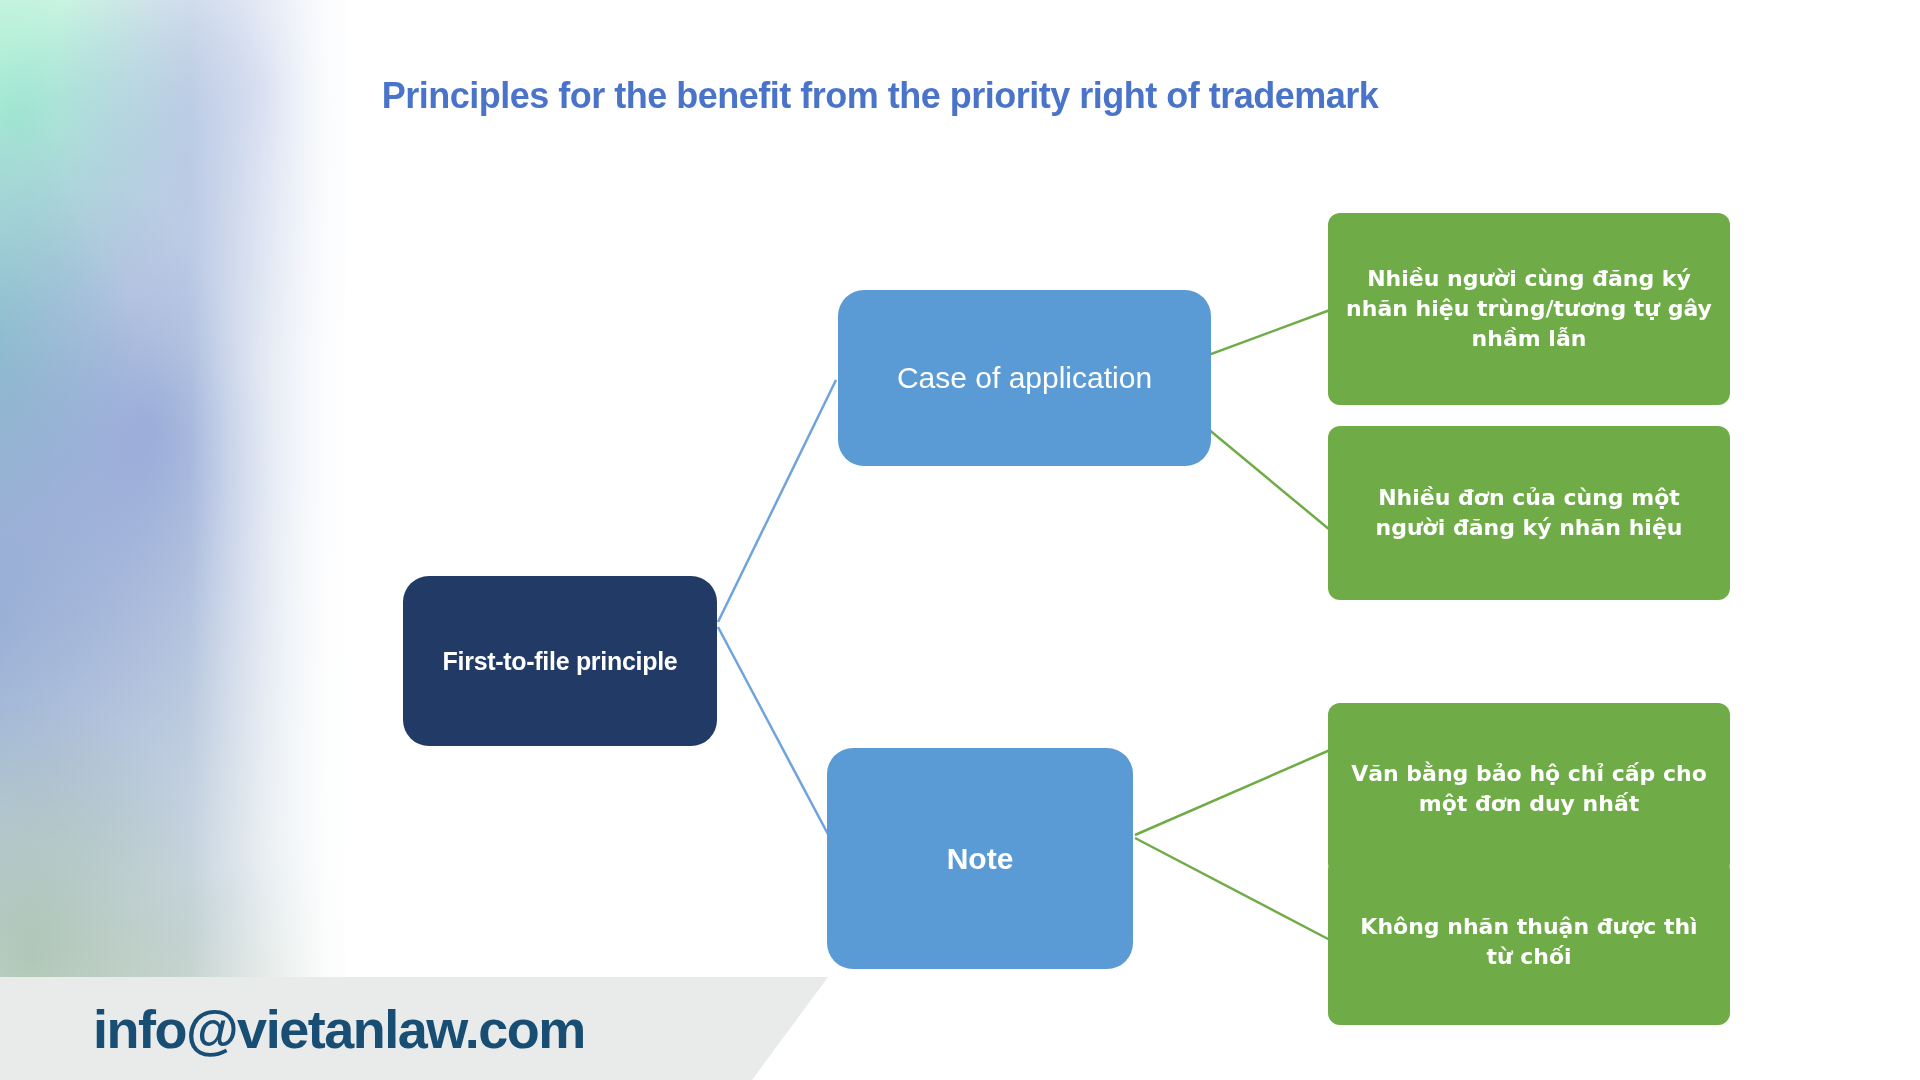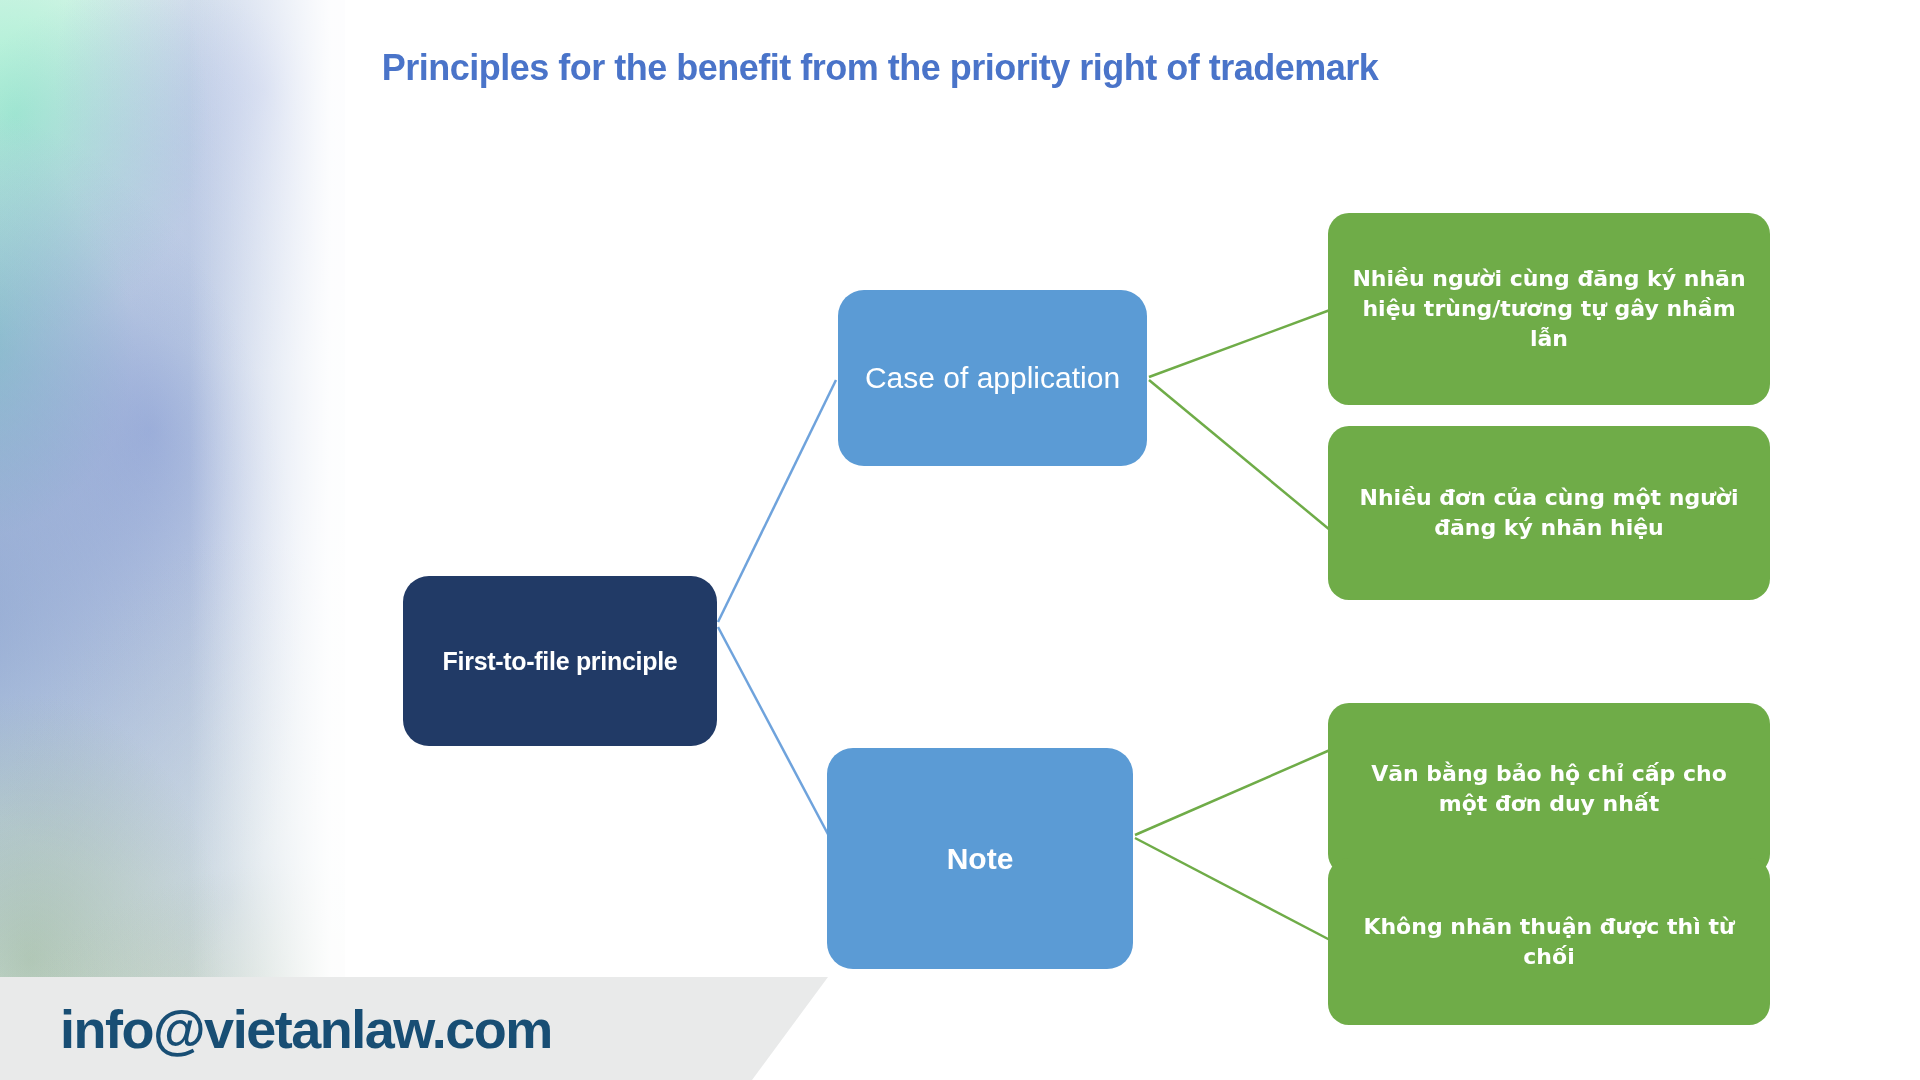--- a/index.html
+++ b/index.html
@@ -27,57 +27,57 @@
     content:"";position:absolute;inset:0;
     background:linear-gradient(to right, rgba(255,255,255,0) 55%, rgba(255,255,255,0.95) 96%);
   }
 
   
   .title{
     position:absolute;left:240px;top:40px;width:1280px;z-index:3;
     text-align:center;color:#4a74c9;font-weight:bold;
     font-size:36px;line-height:55px;letter-spacing:-0.5px;
   }
-  .title div{white-space:nowrap;}
+  .title div{white-space:nowrap;margin-top:28px;}
 
   
   svg.connectors{position:absolute;left:0;top:0;width:1920px;height:1080px;z-index:1;pointer-events:none;}
   .conn-blue{stroke:#6fa3dc;stroke-width:2.5;fill:none;}
   .conn-green{stroke:#6fac48;stroke-width:2.5;fill:none;}
 
   
   .box{
     position:absolute;z-index:2;display:flex;align-items:center;justify-content:center;
     text-align:center;color:#ffffff;box-sizing:border-box;
   }
   .box-root{
     left:403px;top:540px;width:314px;height:170px;border-radius:26px;
     background:#213a66;font-weight:bold;font-size:25px;letter-spacing:-0.3px;margin-top:36px;
   }
   .box-blue{
     background:#5b9bd5;border-radius:26px;
   }
-  .box-case{left:838px;top:290px;width:309px;height:176px;font-size:30px;font-weight:400;}
+  .box-case{left:838px;top:290px;width:373px;height:176px;font-size:30px;font-weight:400;}
   .box-note{left:827px;top:748px;width:306px;height:221px;font-size:30px;font-weight:bold;}
   .box-green{
-    background:#6fac48;border-radius:21px;width:442px;left:1328px;
+    background:#6fac48;border-radius:12px;width:402px;left:1328px;
     font-family:"DejaVu Sans","Liberation Sans",sans-serif;
     font-weight:bold;font-size:22px;line-height:30px;padding:0 17px;
   }
   .box-g1{top:213px;height:192px;}
   .box-g2{top:426px;height:174px;}
   .box-g3{top:663px;height:172px;margin-top:40px;}
   .box-g4{top:858px;height:167px;}
 
   
   .footer-band{
     position:absolute;left:0;top:977px;width:900px;height:103px;z-index:4;
     background:#e9eaea;
     clip-path:polygon(0 0, 828px 0, 752px 100%, 0 100%);
-    display:flex;align-items:center;
+    display:flex;align-items:center;padding-left:33px;
   }
   .footer-email{
     padding-left:60px;color:#184e74;font-weight:bold;font-size:54px;letter-spacing:-1.5px;
   }
 </style>
 </head>
 <body>
 
 <div class="art"></div>
 

